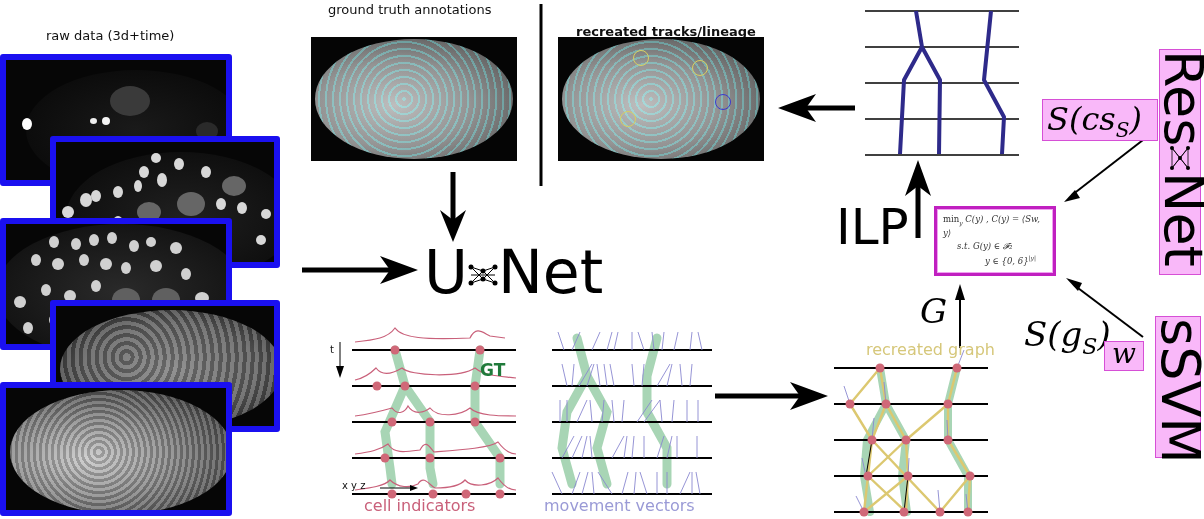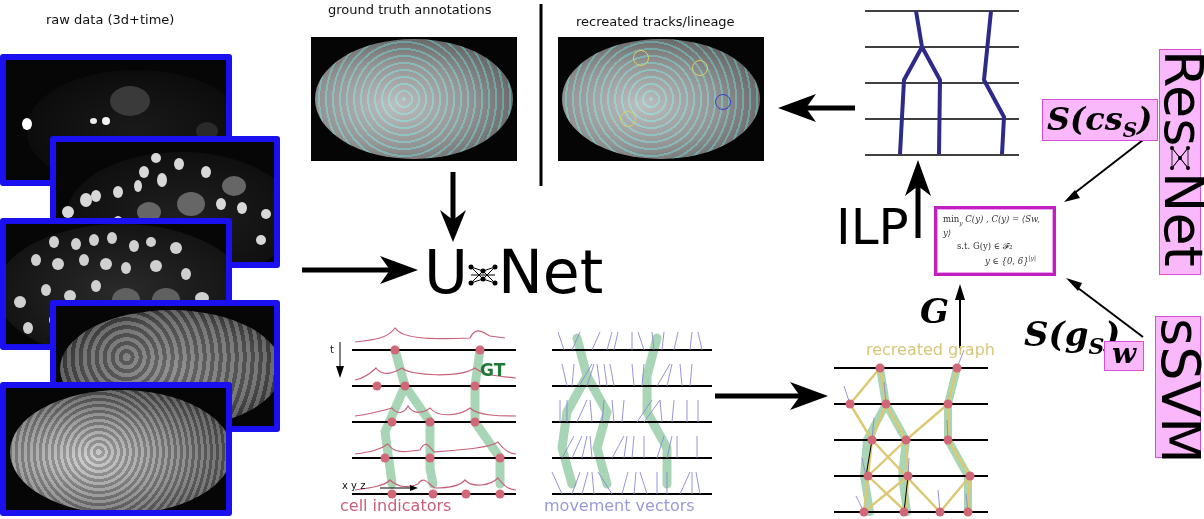--- a/index.html
+++ b/index.html
@@ -4,27 +4,27 @@
 <style>
   html, body { margin:0; padding:0; background:#fff; }
   body { width:1204px; height:519px; position:relative; overflow:hidden; font-family:"DejaVu Sans", sans-serif; }
   .abs { position:absolute; }
   .lbl { position:absolute; font-size:13px; color:#111; white-space:nowrap; }
   .frame { position:absolute; border:6px solid #1a10f0; border-radius:3px; background:#060606; overflow:hidden; box-sizing:border-box; }
   .embryo { position:absolute; border-radius:50%; }
   .photo { position:absolute; background:#050505; overflow:hidden; }
   .pink { position:absolute; background:#f9b8f9; border:1.5px solid #d64fd6; box-sizing:border-box; }
   .vert { position:absolute; writing-mode:vertical-rl; font-size:54px; color:#000; line-height:1; }
-  .math { font-family:"DejaVu Serif", serif; font-style:italic;font-weight:bold; }
+  .math { font-family:"DejaVu Serif", serif; font-style:italic; }
   svg { position:absolute; overflow:visible; }
 </style>
 </head>
 <body>
 
-<div class="lbl" style="left:46px; top:12px;">raw data (3d+time)</div>
+<div class="lbl" style="left:46px; top:28px;">raw data (3d+time)</div>
 
 <div class="frame" style="left:0; top:54px; width:232px; height:132px;">
   <div class="embryo" style="left:20px;top:10px;width:220px;height:120px;background:radial-gradient(ellipse at center,#1a1a1a 0%,#0c0c0c 70%,#060606 100%);"></div>
   <div class="embryo" style="left:16px;top:58px;width:10px;height:12px;background:#fff;"></div>
   <div class="embryo" style="left:84px;top:58px;width:7px;height:6px;background:#eee;"></div>
   <div class="embryo" style="left:96px;top:57px;width:8px;height:8px;background:#f4f4f4;"></div>
   <div class="embryo" style="left:104px;top:26px;width:40px;height:30px;background:#3a3a3a;"></div>
   <div class="embryo" style="left:190px;top:62px;width:22px;height:18px;background:#2a2a2a;"></div>
 </div>
 
@@ -93,21 +93,21 @@
   <div class="embryo" style="left:4px;top:4px;width:222px;height:118px;background:radial-gradient(ellipse at center,#7a7a7a 0%,#5a5a5a 55%,#2a2a2a 85%,#080808 100%);"></div>
   <div class="embryo" style="left:4px;top:4px;width:222px;height:118px;background:repeating-radial-gradient(circle at 30% 40%,rgba(255,255,255,0.18) 0 4px,rgba(0,0,0,0.15) 4px 8px);"></div>
 </div>
 
 <div class="frame" style="left:0; top:382px; width:232px; height:134px;">
   <div class="embryo" style="left:4px;top:2px;width:222px;height:124px;background:radial-gradient(ellipse at 35% 55%,#c8c8c8 0%,#8a8a8a 40%,#555 70%,#1a1a1a 92%,#050505 100%);"></div>
   <div class="embryo" style="left:4px;top:2px;width:222px;height:124px;background:repeating-radial-gradient(circle at 40% 50%,rgba(255,255,255,0.15) 0 3px,rgba(0,0,0,0.18) 3px 6px);"></div>
 </div>
 
 <div class="lbl" style="left:328px; top:2px;">ground truth annotations</div>
-<div class="lbl" style="left:576px; top:14px;">recreated tracks/lineage</div>
+<div class="lbl" style="left:576px; top:24px;font-weight:bold;">recreated tracks/lineage</div>
 
 <div class="photo" style="left:311px; top:37px; width:206px; height:124px;">
   <div class="embryo" style="left:4px;top:2px;width:198px;height:120px;background:radial-gradient(ellipse at 40% 55%,#d8d8d8 0%,#a8a8a8 45%,#6a6a6a 80%,#1a1a1a 100%);"></div>
   <div class="embryo" style="left:4px;top:2px;width:198px;height:120px;background:repeating-radial-gradient(circle at 45% 50%,rgba(80,220,220,0.35) 0 2px,rgba(0,0,0,0.12) 2px 7px);"></div>
 </div>
 <div class="photo" style="left:558px; top:37px; width:206px; height:124px;">
   <div class="embryo" style="left:4px;top:2px;width:198px;height:120px;background:radial-gradient(ellipse at 40% 55%,#d8d8d8 0%,#a8a8a8 45%,#6a6a6a 80%,#1a1a1a 100%);"></div>
   <div class="embryo" style="left:4px;top:2px;width:198px;height:120px;background:repeating-radial-gradient(circle at 45% 50%,rgba(80,220,220,0.35) 0 2px,rgba(0,0,0,0.12) 2px 7px);"></div>
   <div class="embryo" style="left:75px;top:13px;width:14px;height:14px;border:1px solid #d8d060;"></div>
   <div class="embryo" style="left:134px;top:23px;width:14px;height:14px;border:1px solid #d8d060;"></div>
@@ -217,21 +217,21 @@
       <circle cx="170" cy="156" r="4.5"></circle>
   </g>
 </svg>
 <div class="lbl" style="left:330px; top:344px; font-size:10px;">t</div>
 <div class="abs" style="left:480px; top:360px; font-size:17px; font-weight:bold; color:#1f7a3a;">GT</div>
 <div class="lbl" style="left:342px; top:480px; font-size:10px;">x y z</div>
 <svg width="40" height="10" style="left:380px; top:483px;">
   <line x1="0" y1="5" x2="32" y2="5" stroke="#000" stroke-width="1"></line>
     <path d="M30,2 L38,5 L30,8 z" fill="#000"></path>
 </svg>
-<div class="lbl" style="left:340px; top:496px; font-size:16px; color:#c9607a;">cell indicators</div>
+<div class="lbl" style="left:364px; top:496px; font-size:16px; color:#c9607a;">cell indicators</div>
 
 <svg width="170" height="160" style="left:552px; top:338px;">
   <g stroke="#9fd1ad" stroke-width="9" fill="none" stroke-linecap="round" opacity="0.9">
     <path d="M25,0 L35,38 L15,74 L10,110 L20,146"></path>
     <path d="M35,38 L55,74 L45,110 L55,146"></path>
     <path d="M105,0 L95,38 L95,74 L115,110 L115,146"></path>
   </g>
   <g stroke="#000" stroke-width="2">
     <line x1="0" y1="12" x2="160" y2="12"></line>
       <line x1="0" y1="48" x2="160" y2="48"></line>
@@ -310,21 +310,21 @@
   </g>
 </svg>
 
 <div class="abs" style="left:836px; top:202px; font-size:50px; line-height:1;">ILP</div>
 
 <div class="abs" style="left:934px; top:206px; width:122px; height:70px; border:3px solid #c020c0; box-shadow:0 0 0 1px #f0a0f0 inset; background:#fff; box-sizing:border-box; font-family:'DejaVu Serif',serif; font-size:8.5px; color:#333; padding:4px 6px; line-height:1.55;">
   <div>
     <span>min</span><sub style="font-size:6px;font-style:italic;">y</sub>
     <span style="font-style:italic;">C(y) , C(y) = ⟨Sw, y⟩</span>
   </div>
-  <div style="padding-left:14px; ">s.t.   G(y) ∈ 𝓕₂</div>
+  <div style="padding-left:14px; font-style:italic;">s.t.   G(y) ∈ 𝓕₂</div>
   <div style="padding-left:42px; font-style:italic;">
     <span>y ∈ {0, 6}</span><sup style="font-size:6px;">|y|</sup>
   </div>
 </div>
 
 <div class="abs math" style="left:920px; top:294px; font-size:34px; line-height:1;">G</div>
 <div class="abs math" style="left:1024px; top:294px; font-size:34px; line-height:1; white-space:nowrap;margin-top:23px;">
   <span>S(g</span><sub style="font-size:22px;">S</sub><span>)</span>
 </div>
 

